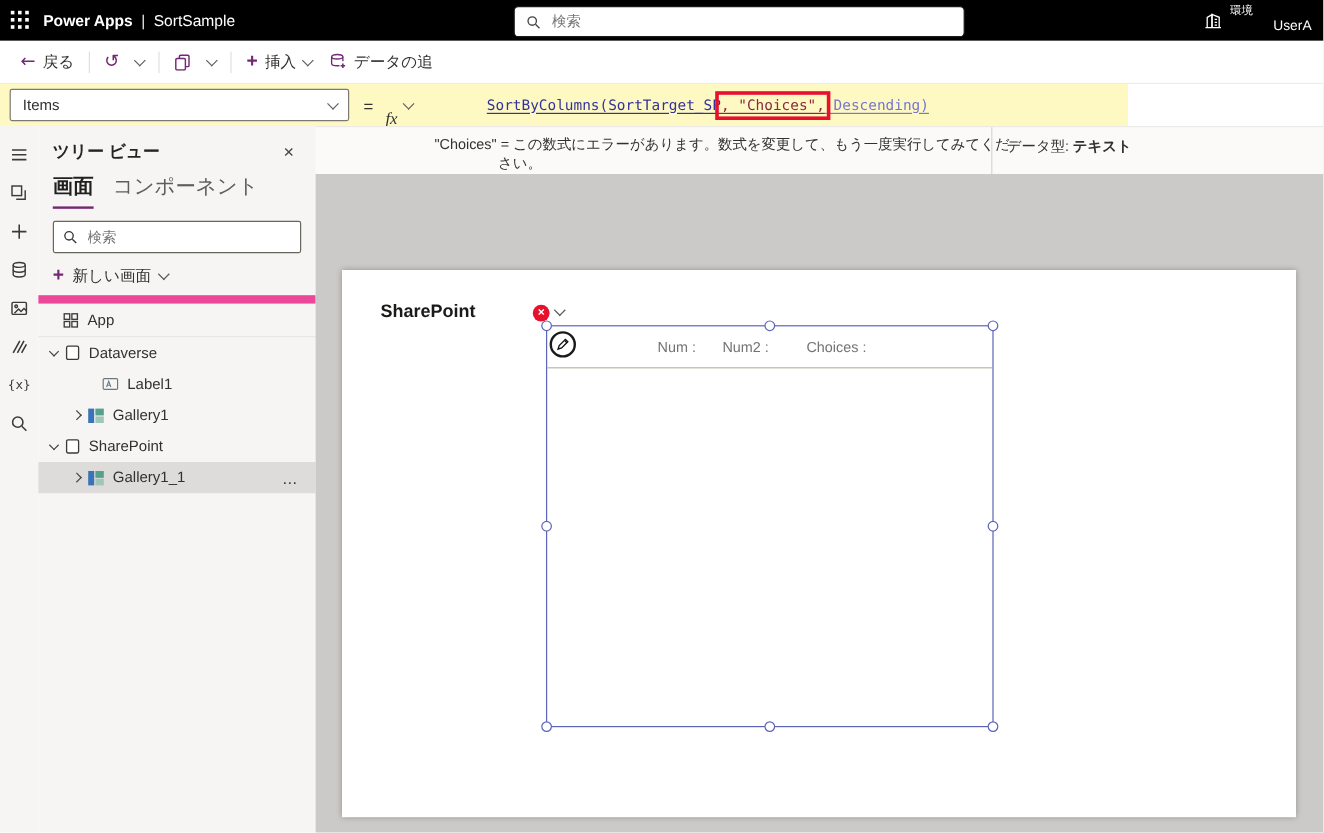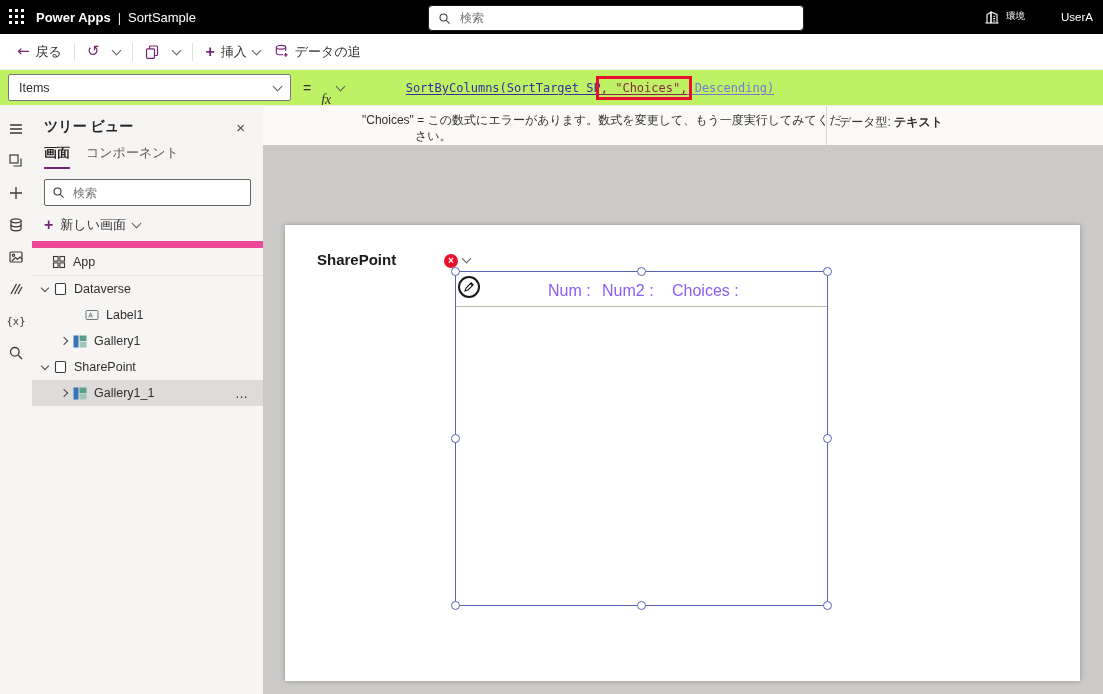--- a/index.html
+++ b/index.html
@@ -14,36 +14,36 @@
   .brand{font-weight:bold;font-size:13px;margin-left:2px;}
   .pipe{margin:0 7px;font-size:13px;opacity:.9;}
   .apptitle{font-size:13px;}
   .tb-search{position:absolute;left:428px;top:5px;width:374px;height:24px;background:#fff;border:1px solid #1b1a19;
              border-radius:4px;display:flex;align-items:center;color:#484644;}
   .tb-search svg{width:13px;height:13px;margin:0 7px 0 9px;}
   .tb-search input{border:none;outline:none;flex:1;font-size:12px;background:transparent;color:#323130;
                    font-family:"Liberation Sans",sans-serif;}
   .env{position:absolute;right:6px;top:0;height:34px;display:flex;align-items:center;gap:6px;padding:0 4px;cursor:pointer;}
   .env svg{width:16px;height:16px;}
-  .env-text{display:flex;flex-direction:row;line-height:1.1;align-items:flex-start;}
+  .env-text{display:flex;flex-direction:column;line-height:1.1;align-items:flex-start;}
   .env-text .l1{font-size:9.5px;}
   .env-text .l2{font-size:11.5px;margin-left:36px;}
   
   #toolbar{position:absolute;left:0;top:34px;width:1103px;height:36px;background:#fff;
            border-bottom:1px solid #efedeb;display:flex;align-items:center;padding-left:10px;box-sizing:border-box;}
   .tbtn{background:none;border:none;display:inline-flex;align-items:center;gap:6px;font-size:13px;
         color:#323130;padding:0 7px;height:30px;cursor:pointer;font-family:"Liberation Sans",sans-serif;}
   .ic{font-family:"DejaVu Sans",sans-serif;font-size:15px;line-height:1;}
   .purple{color:#742774;}
   .vsep{width:1px;height:18px;background:#e1dfdd;margin:0 5px;}
   .chev{width:6px;height:6px;border-right:1.4px solid #605e5c;border-bottom:1.4px solid #605e5c;
         display:inline-block;transform:rotate(45deg);margin-top:-3px;}
   .plusgl{color:#742774;font-size:16px;font-weight:bold;line-height:1;}
   
-  #formula-row{position:absolute;left:0;top:70px;width:1103px;height:35px;background:#bef264;display:flex;align-items:center;text-align:center;}
+  #formula-row{position:absolute;left:0;top:70px;width:940px;height:35px;background:#fef9c3;display:flex;align-items:center;text-align:center;}
   .prop-select{margin-left:8px;width:262px;height:25px;border:1px solid #7a7977;border-radius:2px;background:#fff;
                display:flex;align-items:center;justify-content:space-between;padding:0 9px 0 10px;font-size:12.5px;cursor:pointer;box-sizing:content-box;}
   .equals{margin-left:12px;font-size:14px;color:#323130;}
   .fxbtn{margin-left:10px;display:flex;align-items:center;gap:6px;cursor:pointer;}
   .fxbtn em{font-family:"Liberation Serif",serif;font-style:italic;font-size:14px;margin-top:24px;}
   .code{margin-left:18px;font-family:"DejaVu Sans Mono",monospace;font-size:12px;white-space:pre;}
   .code span{text-decoration:underline;text-underline-offset:2px;}
   .f1{color:#33339b;}
   .f2{color:#8a2741;}
   .f3{color:#7577d1;}
@@ -66,21 +66,21 @@
         flex-direction:column;align-items:center;padding-top:8px;box-sizing:border-box;gap:0;}
   .rbtn{width:32px;height:32px;display:grid;place-content:center;background:none;border:none;cursor:pointer;color:#3b3a39;}
   .rbtn svg{width:16px;height:16px;}
   .varglyph{font-family:"DejaVu Sans Mono",monospace;font-size:10.5px;color:#3b3a39;}
   
   #tree{position:absolute;left:32px;top:105px;width:231px;bottom:0;background:#f6f5f4;box-sizing:border-box;}
   .tree-head{display:flex;align-items:center;padding:13px 12px 4px;}
   .tree-title{font-size:14px;font-weight:600;color:#242424;}
   .close-btn{margin-left:auto;background:none;border:none;font-size:15px;color:#484644;cursor:pointer;line-height:1;}
   .tabs{display:flex;gap:16px;padding:4px 12px 0;}
-  .tab{font-size:13px;padding-bottom:5px;cursor:pointer;}
+  .tab{font-size:17px;padding-bottom:5px;cursor:pointer;}
   .tab.active{color:#201f1e;font-weight:600;border-bottom:2px solid #742774;}
   .tab.inactive{color:#605e5c;}
   .panel-search{margin:10px 12px 6px;height:25px;border:1px solid #67655f;border-radius:2px;background:#fff;
                 display:flex;align-items:center;color:#3b3a39;}
   .panel-search svg{width:13px;height:13px;margin:0 6px 0 7px;}
   .panel-search input{border:none;outline:none;flex:1;font-size:12px;background:transparent;
                       font-family:"Liberation Sans",sans-serif;color:#323130;}
   .new-screen{display:flex;align-items:center;gap:7px;padding:4px 12px 7px;cursor:pointer;}
   .new-screen .lbl{font-size:13px;color:#323130;}
   .row{height:26px;display:flex;align-items:center;font-size:12.5px;color:#323130;cursor:pointer;}
@@ -101,21 +101,21 @@
             box-shadow:0 0 5px rgba(0,0,0,.28);}
   .screen-label{position:absolute;left:32px;top:26px;font-size:15px;font-weight:600;color:#1b1a19;}
   .err-badge{position:absolute;left:159px;top:29px;width:14px;height:14px;border-radius:50%;background:#e8112d;
              color:#fff;font-size:10px;font-weight:bold;display:grid;place-content:center;line-height:1;cursor:pointer;}
   .err-chev{position:absolute;left:178px;top:33px;}
   #gallery{position:absolute;left:170px;top:46px;width:373px;height:335px;border:1.5px solid #5c64b8;box-sizing:border-box;}
   .gal-sep{position:absolute;left:0;right:0;top:34px;border-top:1px solid #bfb6a6;}
   .pencil{position:absolute;left:2px;top:4px;width:22px;height:22px;border:2px solid #1a1a1a;border-radius:50%;
           background:#fff;display:grid;place-content:center;cursor:pointer;box-sizing:border-box;}
   .pencil svg{width:12px;height:12px;}
-  .gal-h{position:absolute;top:10px;font-size:16px;color:#8b5cf6;white-space:nowrap;}
+  .gal-h{position:absolute;top:10px;font-size:12px;color:#737373;white-space:nowrap;}
   .h1{left:92px;} .h2{left:146px;} .h3{left:216px;}
   .handle{position:absolute;width:9px;height:9px;border-radius:50%;background:#fff;border:1.5px solid #5c64b8;box-sizing:border-box;}
   .h-tl{left:-5px;top:-5px;} .h-tm{left:calc(50% - 5px);top:-5px;} .h-tr{right:-5px;top:-5px;}
   .h-ml{left:-5px;top:calc(50% - 5px);} .h-mr{right:-5px;top:calc(50% - 5px);}
   .h-bl{left:-5px;bottom:-5px;} .h-bm{left:calc(50% - 5px);bottom:-5px;} .h-br{right:-5px;bottom:-5px;}
 </style>
 </head>
 <body>
 
 <div id="app">

